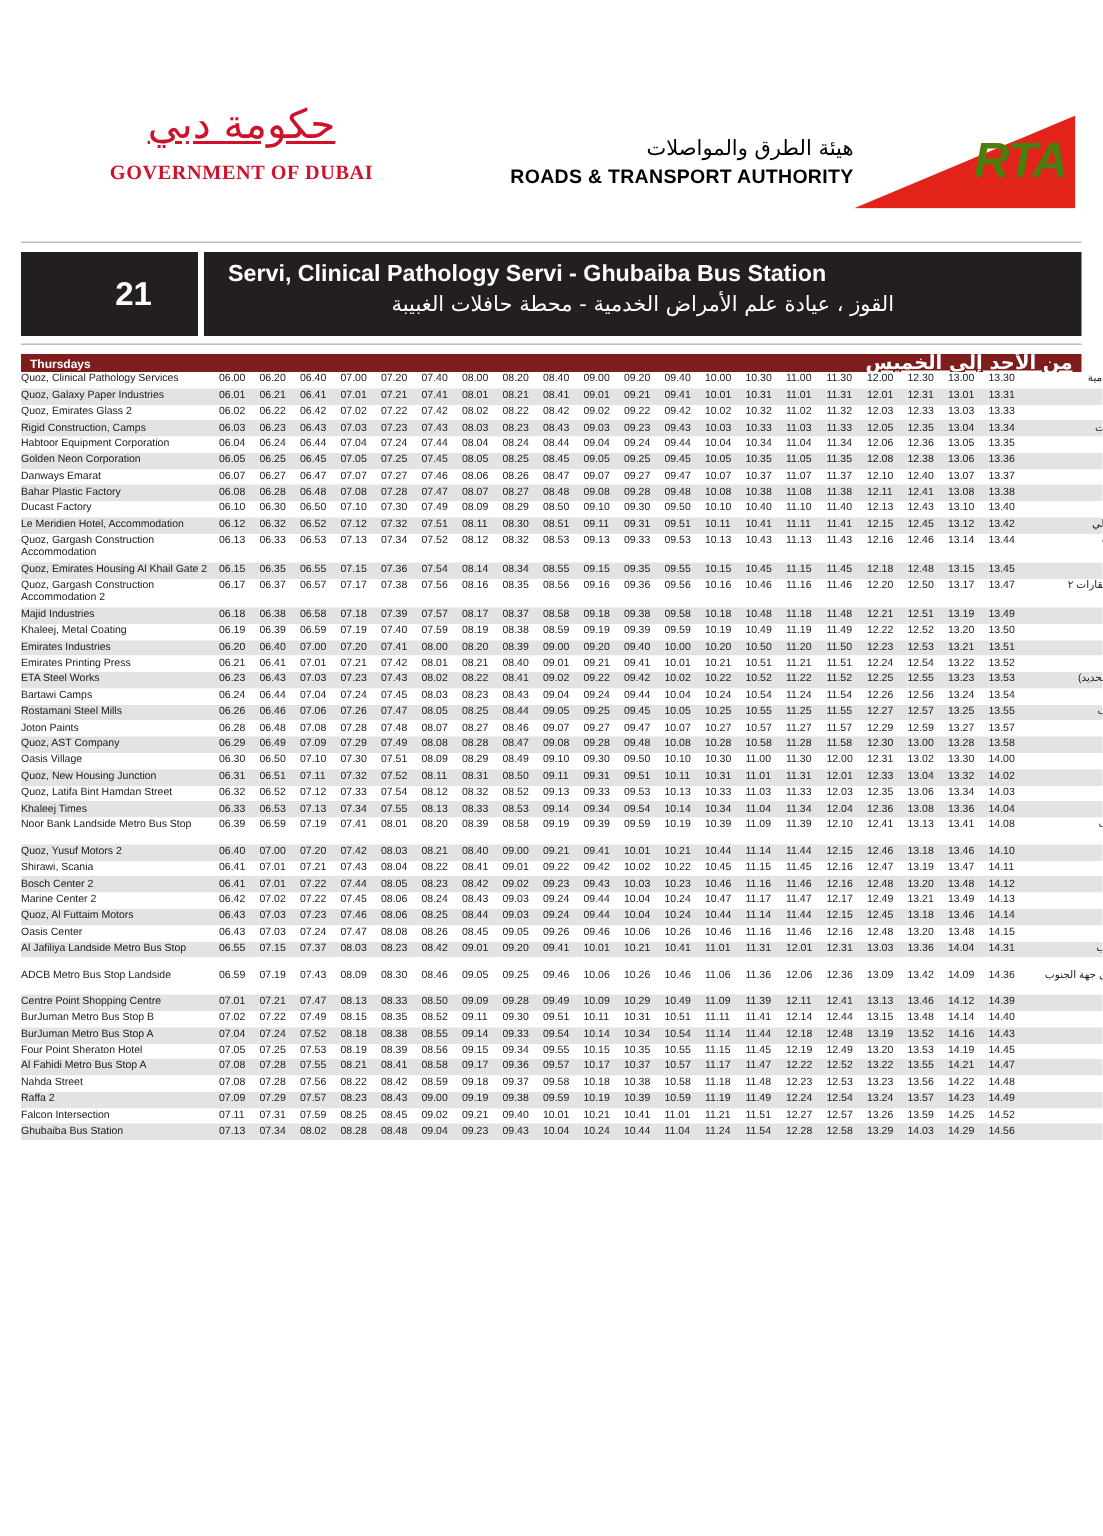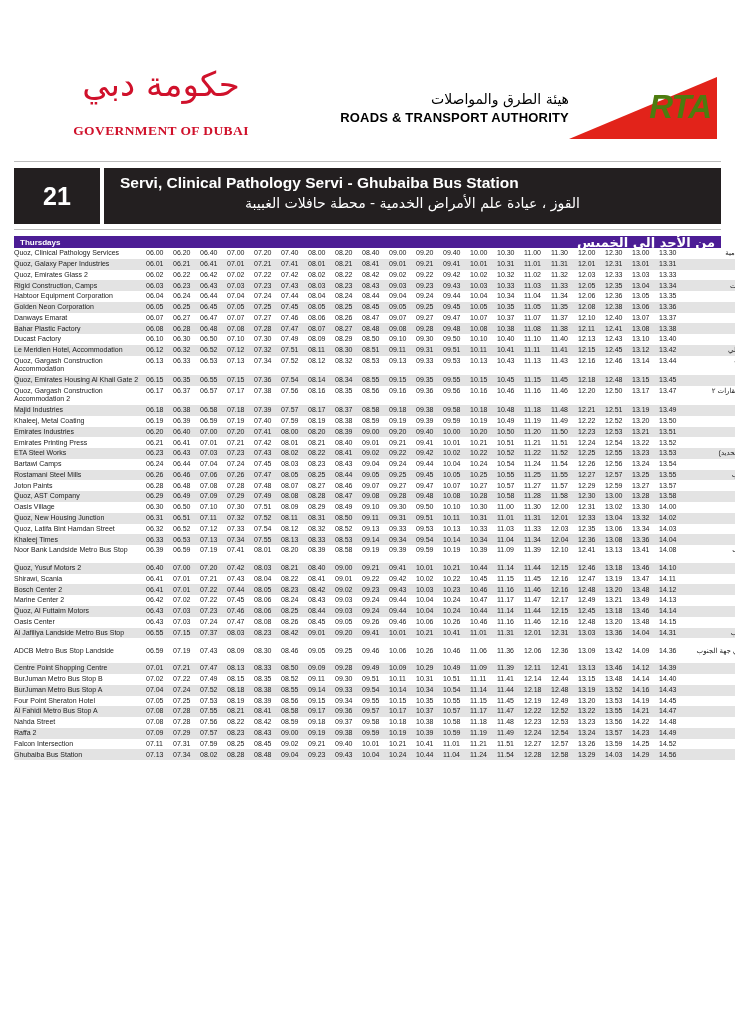--- a/index.html
+++ b/index.html
@@ -6,50 +6,50 @@
   body{
     width:735px;height:1024px;background:#ffffff;
     font-family:"Liberation Sans", sans-serif;
     -webkit-font-smoothing:none;
   }
   .page{position:relative;width:735px;height:1024px;box-sizing:border-box;padding:0 14px;}
 
   
   .brandbar{position:relative;height:92px;margin-top:63px;}
   .gov-logo{position:absolute;left:42px;top:6px;width:210px;text-align:center;color:#d0112b;}
-  .gov-script{font-family:"DejaVu Sans", sans-serif;font-size:34px;line-height:30px;
-              letter-spacing:-1px;white-space:nowrap;direction:rtl;}
+  .gov-script{font-family:"DejaVu Sans", sans-serif;font-size:27px;line-height:30px;
+              letter-spacing:-1px;white-space:nowrap;direction:rtl;text-decoration:underline;}
   .gov-en{font-family:"Liberation Serif", serif;font-size:13.5px;letter-spacing:.4px;
-          margin-top:24px;font-weight:700;}
+          margin-top:8px;font-weight:700;}
   .rta-wrap{position:absolute;right:4px;top:14px;display:flex;align-items:center;}
   .rta-text{text-align:right;color:#000;}
   .rta-ar{font-family:"DejaVu Sans", sans-serif;font-size:14px;letter-spacing:2px;direction:rtl;}
   .rta-en{font-size:13px;font-weight:700;letter-spacing:.2px;margin-top:3px;}
   .rta-mark{position:relative;width:148px;height:62px;}
   .rta-mark .tri{position:absolute;inset:0;background:#e2231a;
      clip-path:polygon(100% 0,100% 100%,0 100%);}
   .rta-mark .word{position:absolute;right:6px;top:11px;color:#4d7c0f;font-weight:700;
      font-size:33px;letter-spacing:-1px;font-style:italic;font-family:"Liberation Sans",sans-serif;}
 
   .rule{height:1px;background:#bcbcbc;margin:6px 0 0 0;}
 
   
   .titleblock{display:flex;margin-top:6px;height:56px;}
   .routenum{width:86px;background:#231f20;color:#fff;display:flex;align-items:center;
-            justify-content:center;font-size:25px;font-weight:700;}
+            justify-content:center;font-size:22px;font-weight:700;padding-left:32px;}
   .titlebar{flex:1;background:#231f20;color:#fff;margin-left:4px;padding:5px 14px 0 16px;
             box-sizing:border-box;}
   .title-en{font-size:15.5px;font-weight:700;line-height:19px;}
   .title-ar{font-family:"DejaVu Sans", sans-serif;font-size:14px;direction:rtl;text-align:center;
             line-height:22px;padding-right:2px;}
   .rule2{height:1px;background:#bcbcbc;margin-top:5px;}
 
   
   .tt{margin-top:6px;}
-  .tt-head{background:#4c1d95;color:#fff;height:12px;display:flex;align-items:center;
+  .tt-head{background:#7f1d1d;color:#fff;height:12px;display:flex;align-items:center;
            padding:0 6px;font-size:8px;font-weight:700;}
   .tt-head .ar{margin-left:auto;font-family:"DejaVu Sans",sans-serif;direction:rtl;font-size:13px;text-decoration:underline;}
 
   table.grid{width:100%;border-collapse:collapse;table-layout:fixed;}
   table.grid td{font-size:7px;line-height:8.4px;color:#1a1a1a;padding:0;vertical-align:top;
                 font-family:"Liberation Sans",sans-serif;}
   tr.zebra{background:#e3e3e3;}
   tr.plain{background:#ffffff;}
   td.stop{width:132px;padding-left:5px;padding-right:2px;}
   td.t{width:27px;text-align:left;white-space:nowrap;}

